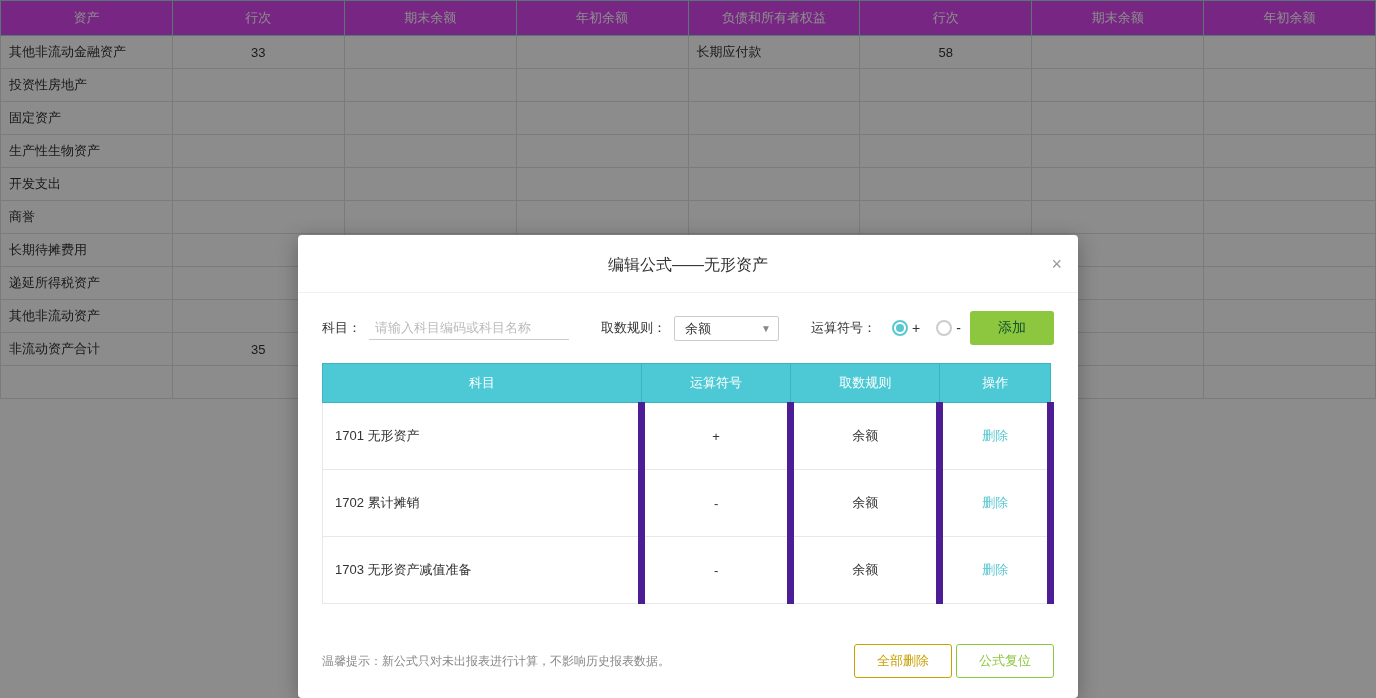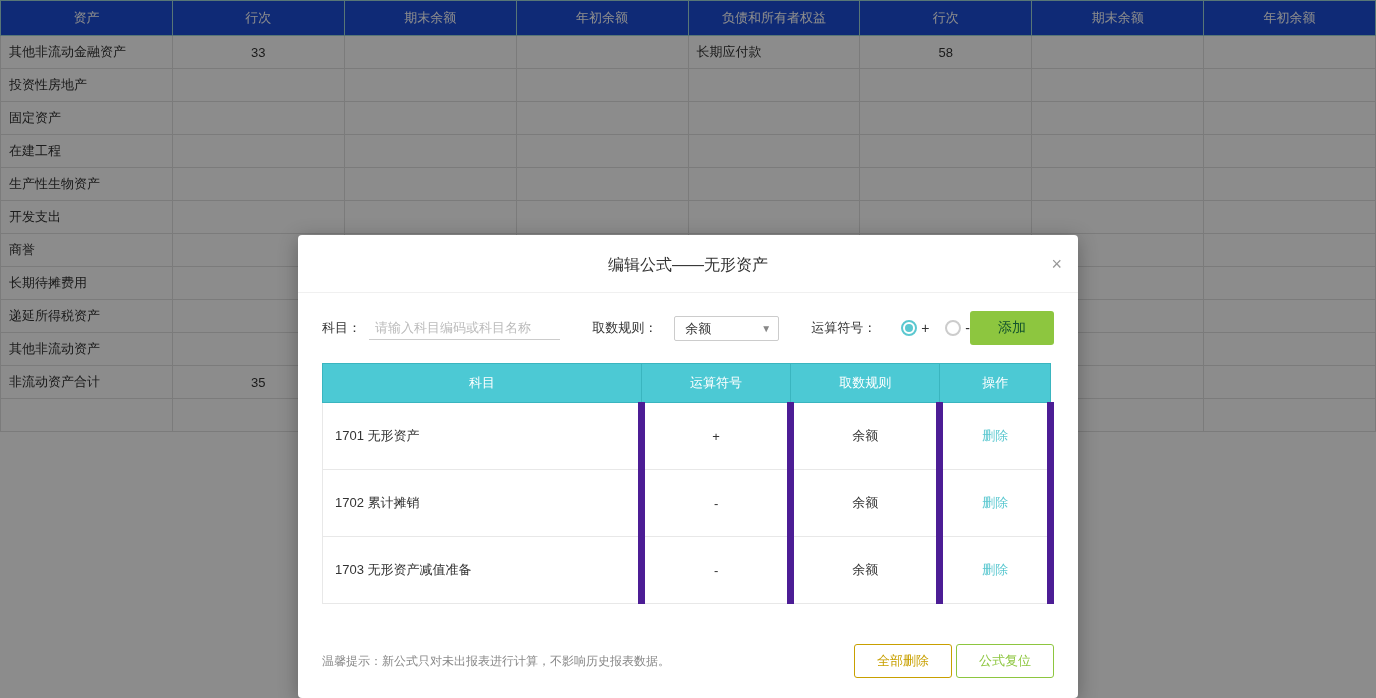--- a/index.html
+++ b/index.html
@@ -20,21 +20,21 @@
       background: #fff;
     }
 
     .bg-table {
       width: 100%;
       border-collapse: collapse;
       table-layout: fixed;
     }
 
     .bg-table th {
-      background: #1d4ed8;
+      background: #d946ef;
       color: #fff;
       text-align: center;
       padding: 8px 4px;
       border: 1px solid #a0d8d8;
       font-weight: normal;
     }
 
     .bg-table td {
       border: 1px solid #e0e0e0;
       padding: 7px 8px;
@@ -112,21 +112,21 @@
       color: #999;
       background: transparent;
     }
 
     .form-input::placeholder { color: #bbb; }
 
     .form-section {
       display: flex;
       align-items: center;
       margin-left: 32px;
-      gap: 17px;
+      gap: 8px;
     }
 
     .form-section-label {
       color: #333;
       white-space: nowrap;
     }
 
     .select-wrap {
       position: relative;
       display: flex;
@@ -334,30 +334,20 @@
         <td></td>
         <td></td>
         <td></td>
         <td></td>
         <td></td>
         <td></td>
         <td></td>
       </tr>
       <tr>
         <td class="left-text">固定资产</td>
-        <td></td>
-        <td></td>
-        <td></td>
-        <td></td>
-        <td></td>
-        <td></td>
-        <td></td>
-      </tr>
-      <tr>
-        <td class="left-text">在建工程</td>
         <td></td>
         <td></td>
         <td></td>
         <td></td>
         <td></td>
         <td></td>
         <td></td>
       </tr>
       <tr>
         <td class="left-text">生产性生物资产</td>

